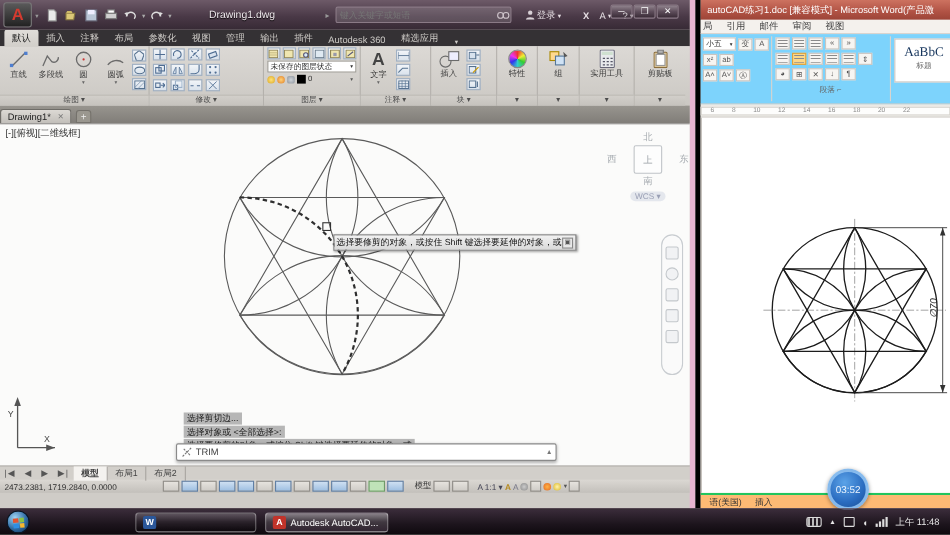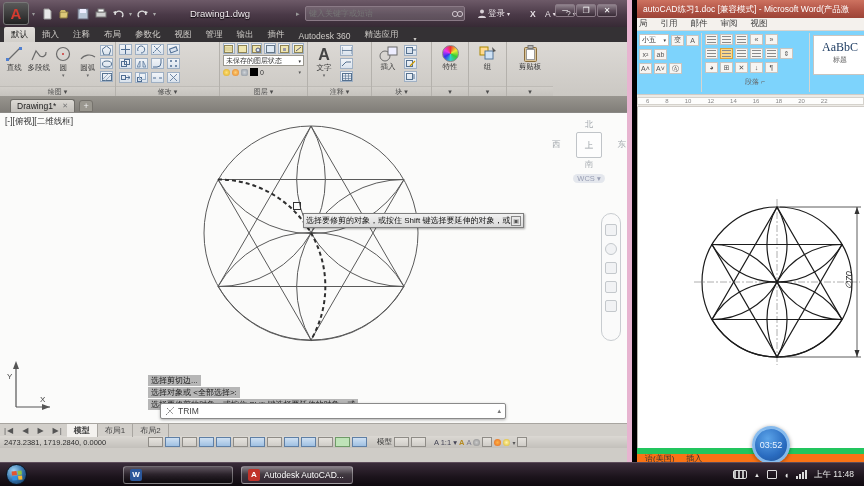--- a/index.html
+++ b/index.html
@@ -26,35 +26,35 @@
   .panel{position:relative;height:54px;border-right:1px solid #b4b1ac;flex:none}
   .plabel{position:absolute;bottom:0;left:0;right:0;height:10px;font-size:7px;color:#4c4c4c;text-align:center;line-height:10px;background:linear-gradient(#d2cfca,#c5c2bd);border-top:1px solid #bebbb6}
   .bigbtn{display:flex;flex-direction:column;align-items:center;justify-content:flex-start;font-size:7.5px;color:#3a3a3a;width:30px;padding-top:2px}
   .dv{color:#666;font-size:5px;line-height:4px}
   .mi{width:13px;height:11px;border:1px solid #9fb0c4;background:linear-gradient(#f2f5f9,#d9e2ec);display:flex;align-items:center;justify-content:center}
   .migrid{display:grid;grid-template-columns:repeat(4,15px);grid-auto-rows:13px;gap:1px;padding:2px 3px}
   .lrow{display:flex;align-items:center;gap:2px;padding:1px 3px}
   .ldrop{height:11px;background:#fff;border:1px solid #9a978f;font-size:7px;color:#333;display:flex;align-items:center;justify-content:space-between;padding:0 2px}
   .dot{width:7px;height:7px;border-radius:50%;display:inline-block}
   
-  .ac-filetabs{height:16px;background:linear-gradient(#98958f,#807d78);display:flex;align-items:flex-end;padding-left:10px;gap:4px}
+  .ac-filetabs{height:16px;background:linear-gradient(#98958f,#807d78);display:flex;align-items:flex-end;gap:4px}
   .ftab{background:linear-gradient(#dcd9d4,#c2bfba);border:1px solid #6f6d68;border-bottom:none;border-radius:3px 3px 0 0;font-size:8.5px;color:#222;padding:1px 6px;display:flex;gap:6px;align-items:center}
   .fplus{width:14px;height:12px;background:#9a978f;border:1px solid #75726c;border-radius:3px 3px 0 0;color:#eee;font-size:9px;text-align:center;line-height:11px}
   
   .ac-canvas{position:relative;height:311px;background:#fbfbfa;border-top:1px solid #8a8885;overflow:hidden}
   .vplabel{position:absolute;left:5px;top:3px;font-size:8.5px;color:#333}
   .tooltip{position:absolute;left:303px;top:100px;width:221px;height:15px;background:linear-gradient(#f1f1f1,#d9d9d9);border:1px solid #7e7e7e;box-shadow:1px 1px 2px rgba(0,0,0,.35);font-size:8px;color:#111;display:flex;align-items:center;padding:0 2px;white-space:nowrap}
   .ttbtn{margin-left:auto;width:10px;height:10px;border:1px solid #888;background:#e8e8e8;font-size:6px;line-height:9px;text-align:center;color:#555}
   .pickbox{position:absolute;left:293px;top:89px;width:8px;height:8px;border:1px solid #333}
   .vcube{position:absolute;left:552px;top:6px;width:74px;text-align:center;color:#a6abb0;font-size:8.5px}
   .vcbox{width:26px;height:26px;margin:1px auto;border:1px solid #c0c4c8;background:rgba(255,255,255,.55);border-radius:2px;line-height:24px;color:#9aa0a6}
   .wcs{display:inline-block;margin-top:3px;padding:0 4px;border-radius:6px;background:rgba(210,215,225,.55);color:#9aa0b5;font-size:7.5px}
   .navbar{position:absolute;left:601px;top:100px;width:20px;height:128px;border:1px solid #c8ccd0;border-radius:10px;background:rgba(250,250,250,.5);display:flex;flex-direction:column;align-items:center;gap:7px;padding-top:10px}
   .nbi{width:12px;height:12px;border:1px solid #c4c8cc;border-radius:2px;background:rgba(235,237,240,.6)}
-  .hist{position:absolute;left:148px;top:262px;font-size:8px;color:#1a1a1a}
+  .hist{position:absolute;left:167px;top:262px;font-size:8px;color:#1a1a1a}
   .hist div{background:rgba(176,176,176,.92);width:fit-content;padding:0 3px;margin-bottom:1px}
   .cmdbar{position:absolute;left:160px;top:290px;width:346px;height:16px;background:#fff;border:1px solid #8a8a8a;border-radius:2px;box-shadow:0 1px 3px rgba(0,0,0,.3);display:flex;align-items:center;gap:3px;padding:0 4px;font-size:8.5px;color:#333;white-space:nowrap}
   .cmdbar .hl{color:#1b62c5}
   .ac-laytabs{height:13px;background:#d2cfca;display:flex;align-items:center;font-size:8px;color:#444;border-top:1px solid #a8a5a0}
   .lnav{letter-spacing:1px;padding:0 4px;color:#555}
   .ltab{padding:0 7px;border-right:1px solid #a8a5a0;height:13px;line-height:13px}
   .ltab.active{background:#f4f2ef;font-weight:bold}
   .ac-status{height:12px;background:linear-gradient(#dbd8d3,#c3c0bb);display:flex;align-items:center;font-size:7.5px;color:#2e2e2e;padding:0 4px;gap:2px}
   .tgl{width:15px;height:10px;border:1px solid #8f8c87;background:linear-gradient(#e6e3de,#cfccc7)}
   .tgl.on{border-color:#5f7fa5;background:linear-gradient(#cfe0f2,#9fc0e2)}
@@ -63,21 +63,21 @@
   .w-title{height:18px;background:linear-gradient(#cd7260,#b05244 60%,#9c4437);color:#fff;font-size:8.5px;line-height:18px;padding-left:6px;white-space:nowrap;overflow:hidden}
   .w-tabs{height:13px;background:#f4f1ed;border-bottom:1px solid #d8d4cf;display:flex;align-items:center;gap:13px;padding-left:2px;font-size:8.5px;color:#3f3f3f}
   .w-ribbon{position:relative;height:64px;background:#7dd3fc;border-bottom:1px solid #d0ccc7}
   .wi{width:13px;height:11px;border:1px solid #c9c5c0;background:#f7f5f2;display:flex;align-items:center;justify-content:center;font-size:7px;color:#555}
   .wi.hl{background:#fbd88a;border-color:#dba23c}
   .lines{width:9px;height:7px;background:repeating-linear-gradient(#8a8a8a 0 1px,transparent 1px 3px)}
   .wglabel{position:absolute;bottom:1px;font-size:7px;color:#666;width:100%;text-align:center}
   .w-ruler{height:12px;background:#eceae5;border-bottom:1px solid #d0ccc7;position:relative}
   .w-ruler .strip{position:absolute;left:0;right:0;top:2px;height:8px;background:#fdfdfc;border:1px solid #d5d2cc;font-size:6px;color:#888;display:flex;align-items:center;gap:16px;padding-left:8px}
   .w-doc{position:relative;height:341px;background:#fff;border-left:1px solid #b8b3ad;overflow:hidden}
-  .w-status{height:14px;background:#f97316;border-top:6px solid #22c55e;display:flex;align-items:center;gap:12px;font-size:8px;color:#333;padding-left:8px}
+  .w-status{height:14px;background:#fdba74;border-top:2px solid #22c55e;display:flex;align-items:center;gap:12px;font-size:8px;color:#333;padding-left:8px}
   .headwrap{position:absolute;left:0;right:0;top:10px;border-top:1px solid #9a958f;border-bottom:1px solid #9a958f;text-align:center;font-family:"Liberation Serif",serif;font-size:10.5px;color:#111;padding:4px 0}
   .pmark{color:#7f9cc4;font-size:8px}
   
   #taskbar{position:absolute;left:0;top:462px;width:864px;height:24px;background:linear-gradient(#3a2c3a,#1c141c 60%,#0e090e);border-top:1px solid #5c4c5a;display:flex;align-items:center}
   .orb{width:21px;height:21px;border-radius:50%;margin-left:6px;background:radial-gradient(circle at 35% 30%,#9fd4f5,#2f6ca4 55%,#122c4a);border:1px solid #0a1624;position:relative}
   .flag{position:absolute;left:5px;top:6px;width:10px;height:9px;transform:rotate(-6deg);display:grid;grid-template-columns:1fr 1fr;gap:1px}
   .flag i{display:block}
   .tbtn{height:18px;border:1px solid rgba(255,255,255,.35);border-radius:3px;display:flex;align-items:center;gap:4px;padding:0 6px;color:#fff;font-size:8.5px;background:linear-gradient(rgba(255,255,255,.22),rgba(255,255,255,.05) 45%,rgba(0,0,0,.28))}
   .tbtn.active{background:linear-gradient(rgba(255,255,255,.42),rgba(255,255,255,.15) 45%,rgba(90,70,90,.45))}
   .appic{width:12px;height:12px;border-radius:2px;color:#fff;font-size:8px;font-weight:bold;text-align:center;line-height:12px}
@@ -172,21 +172,21 @@
     <span class="rtab">管理</span>
     <span class="rtab">输出</span>
     <span class="rtab">插件</span>
     <span class="rtab">Autodesk 360</span>
     <span class="rtab">精选应用</span>
     <span style="margin-left:8px;font-size:6px">▾</span>
   </div>
 
   <div class="ac-ribbon">
 
-    <div class="panel" style="width:116px">
+    <div class="panel" style="width:136px">
       <div style="display:flex;padding:1px 2px">
         <div class="bigbtn">
           <svg width="18" height="18">
               <line x1="3" y1="15" x2="15" y2="3" stroke="#6b6b6b" stroke-width="1.2"></line>
               <rect x="1" y="13" width="3" height="3" fill="#4f7fd0"></rect>
               <rect x="14" y="2" width="3" height="3" fill="#4f7fd0"></rect>
             </svg>
           <span>直线</span>
         </div>
         <div class="bigbtn">
@@ -431,20 +431,31 @@
         <svg width="18" height="17">
             <rect x="1" y="2" width="8" height="8" fill="#ffd98f" stroke="#a80"></rect>
             <rect x="6" y="6" width="8" height="8" fill="#cfe2f5" stroke="#579"></rect>
             <path d="M13 2l4 4-3 1z" fill="#555"></path>
           </svg>
         <span>组</span>
       </div>
       <div class="plabel">▾</div>
     </div>
 
+    <div class="panel" style="width:50px">
+      <div class="bigbtn" style="width:100%;padding-top:3px">
+        <svg width="14" height="17">
+            <rect x="0.5" y="0.5" width="13" height="16" rx="1" fill="#e8eaec" stroke="#667"></rect>
+            <rect x="2" y="2" width="10" height="3" fill="#cfe0d0"></rect>
+            <path d="M3 8h2M6.5 8h2M10 8h2M3 11h2M6.5 11h2M10 11h2M3 14h2M6.5 14h2M10 14h2" stroke="#556" stroke-width="1.2"></path>
+          </svg>
+        <span>实用工具</span>
+      </div>
+      <div class="plabel">▾</div>
+    </div>
 
     <div class="panel" style="width:46px;border-right:none">
       <div class="bigbtn" style="width:100%;padding-top:3px">
         <svg width="13" height="17">
             <rect x="0.5" y="2.5" width="12" height="14" rx="1" fill="#d9c49a" stroke="#8a6d3b"></rect>
             <rect x="2.5" y="4.5" width="8" height="10" fill="#fff" stroke="#999"></rect>
             <rect x="4" y="0.5" width="5" height="3" fill="#b5b5b5" stroke="#777"></rect>
           </svg>
         <span>剪贴板</span>
       </div>

